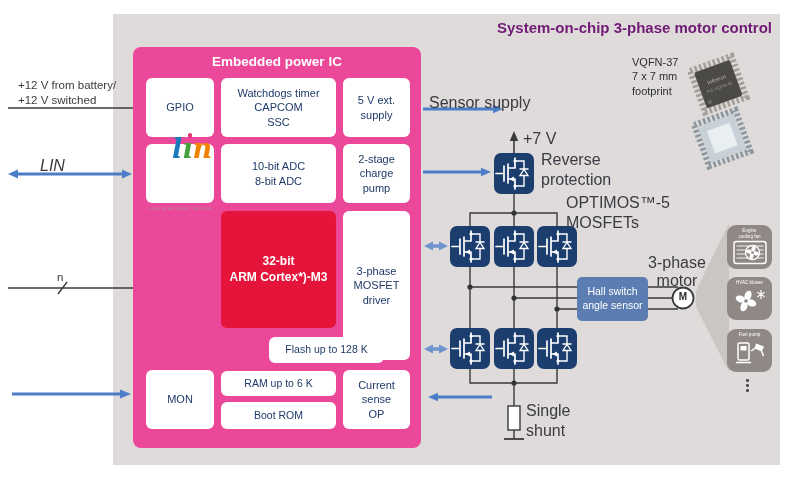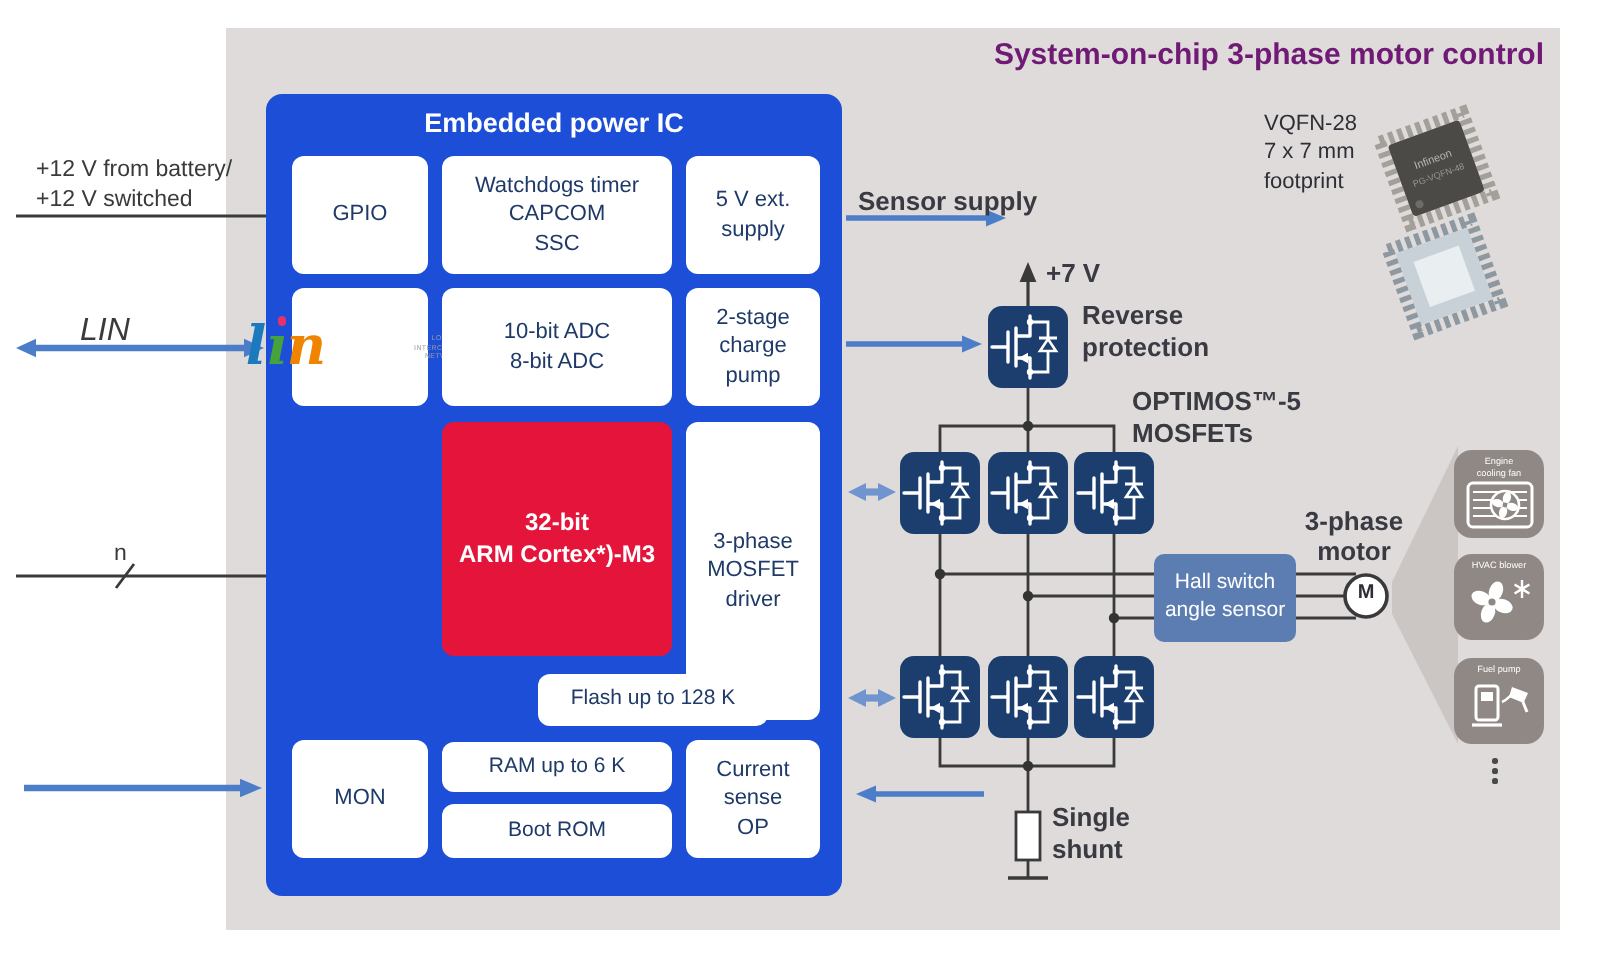--- a/index.html
+++ b/index.html
@@ -7,36 +7,36 @@
          font-family:"Liberation Sans","DejaVu Sans",sans-serif;color:#3a3a3a;}
   .abs{position:absolute;}
   .pre{white-space:pre-line;}
   .panel{left:113px;top:14px;width:667px;height:451px;background:#dedbda;}
   .main-title{left:400px;top:19px;width:372px;text-align:right;font-size:15px;font-weight:bold;color:#701a75;}
   
   .supply-label{left:18px;top:78px;font-size:11.5px;line-height:1.33;}
   .lin-label{left:40px;top:157px;width:52px;text-align:left;font-size:16px;font-style:italic;}
   .n-label{left:57px;top:271px;font-size:11.5px;}
   
-  .icbox{left:133px;top:47px;width:288px;height:401px;background:#1d4ed8;border-radius:8px;}
+  .icbox{left:133px;top:47px;width:288px;height:401px;background:#ec4899;border-radius:8px;}
   .icbox .ic-title{position:absolute;left:0;top:7px;width:100%;text-align:center;color:#fff;font-weight:bold;font-size:13.5px;}
   .blk{position:absolute;background:#fff;border-radius:6px;display:flex;align-items:center;justify-content:center;
        text-align:center;color:#1f3a68;font-size:11px;line-height:1.28;white-space:pre-line;}
   .blk.small{font-size:10.5px;}
   .blk.red{background:#e4143b;color:#fff;font-weight:bold;font-size:12px;line-height:1.3;}
   
-  .linlogo{display:flex;align-items:center;gap:44px;}
+  .linlogo{display:flex;flex-direction:column;align-items:flex-end;gap:44px;}
   .linword{font-family:"DejaVu Serif",serif;font-style:italic;font-weight:bold;font-size:27px;line-height:1;}
   .lin-l{color:#1a7abd;} .lin-i{color:#46a33c;position:relative;} .lin-n{color:#f08300;}
   .lin-dot{position:absolute;width:4.5px;height:4.5px;border-radius:50%;background:#e4326e;top:0px;right:0px;}
   .lin-cap{font-size:3.5px;color:#9a9a9a;letter-spacing:.2px;margin-top:1px;}
   
   .mosfet{position:absolute;width:40px;height:41px;background:#1b3e6f;border-radius:7px;}
   
-  .ann{font-size:13px;line-height:1.25;color:#3a3a42;font-weight:bold;}
+  .ann{font-size:16px;line-height:1.25;color:#3a3a42;}
   .hall{left:577px;top:277px;width:71px;height:44px;background:#5b7db1;border-radius:5px;color:#fff;
         display:flex;align-items:center;justify-content:center;text-align:center;font-size:10.5px;line-height:1.3;}
   .motor-m{left:675px;top:291px;width:16px;height:14px;text-align:center;font-size:10px;font-weight:bold;color:#2e2e36;}
   
   .app{position:absolute;width:45px;background:#8f8885;border-radius:9px;display:flex;flex-direction:column;
        align-items:center;padding-top:3px;box-sizing:border-box;}
   .app .app-label{color:#fff;font-size:4.6px;line-height:1.2;text-align:center;white-space:pre-line;}
   .app .glyph{margin-top:1px;}
   .dots{left:746px;top:379px;display:flex;flex-direction:column;gap:2.5px;}
   .dots i{width:2.6px;height:2.6px;border-radius:50%;background:#4a4a4a;}
@@ -267,21 +267,21 @@
       <path d="M27.5,12 L29.5,17" stroke="#fff" stroke-width="1.5"></path>
     </svg>
   </div>
   <div class="abs dots">
       <i></i>
       <i></i>
       <i></i>
     </div>
 
   <div class="abs vqfn">
-    <div>VQFN-28</div>
+    <div>VQFN-37</div>
     <div>7 x 7 mm</div>
     <div>footprint</div>
   </div>
   <div class="chip" style="left:692px;top:57px;transform:rotate(-20deg);">
     <svg width="54" height="54" viewBox="0 0 54 54">
       <rect x="5" y="5" width="44" height="44" fill="none" stroke="#a39f99" stroke-width="6" stroke-dasharray="2.6 2.2"></rect>
       <rect x="8" y="8" width="38" height="38" rx="2" fill="#4b4a47"></rect>
       <text x="27" y="24" font-size="5.5" fill="#b9b5ae" text-anchor="middle">Infineon</text>
       <text x="27" y="32" font-size="4.5" fill="#9a968f" text-anchor="middle">PG-VQFN-48</text>
       <circle cx="13" cy="41" r="2" fill="#6e6c68"></circle>

